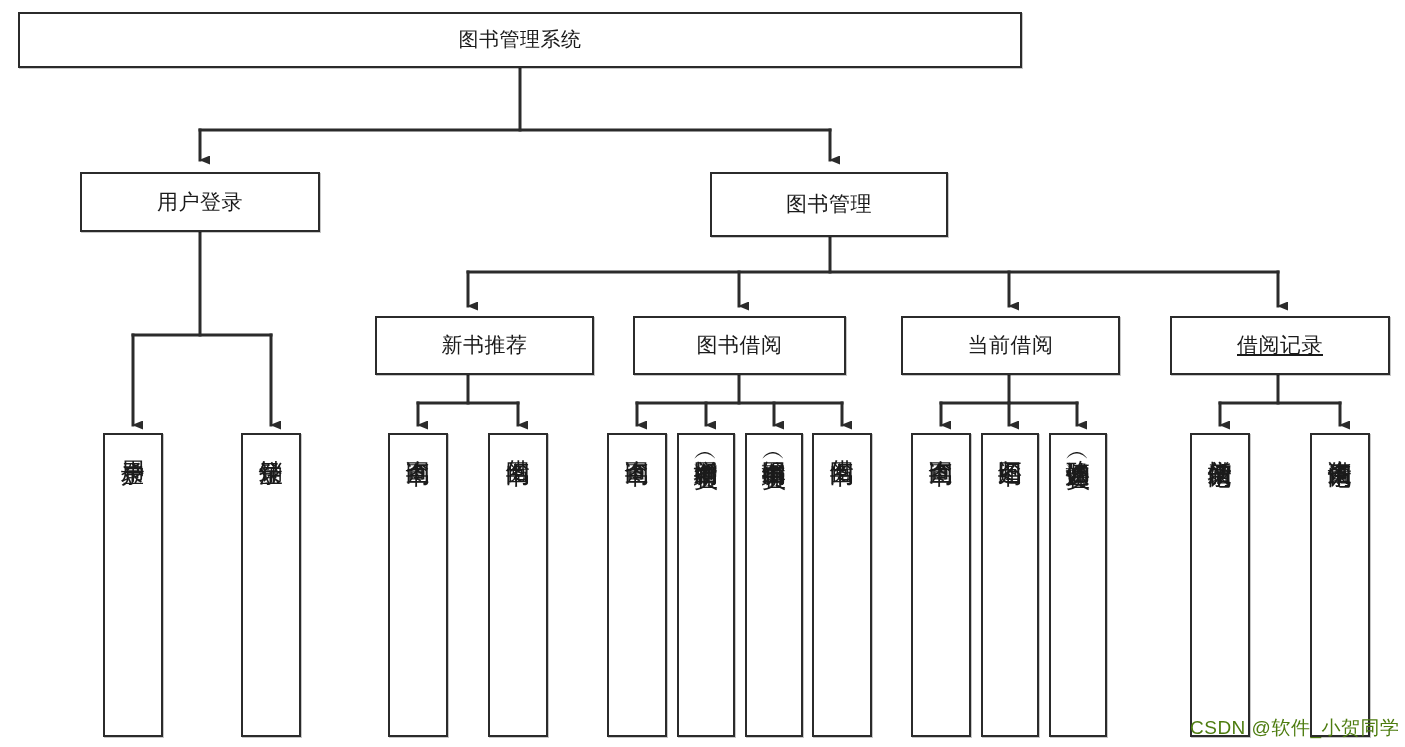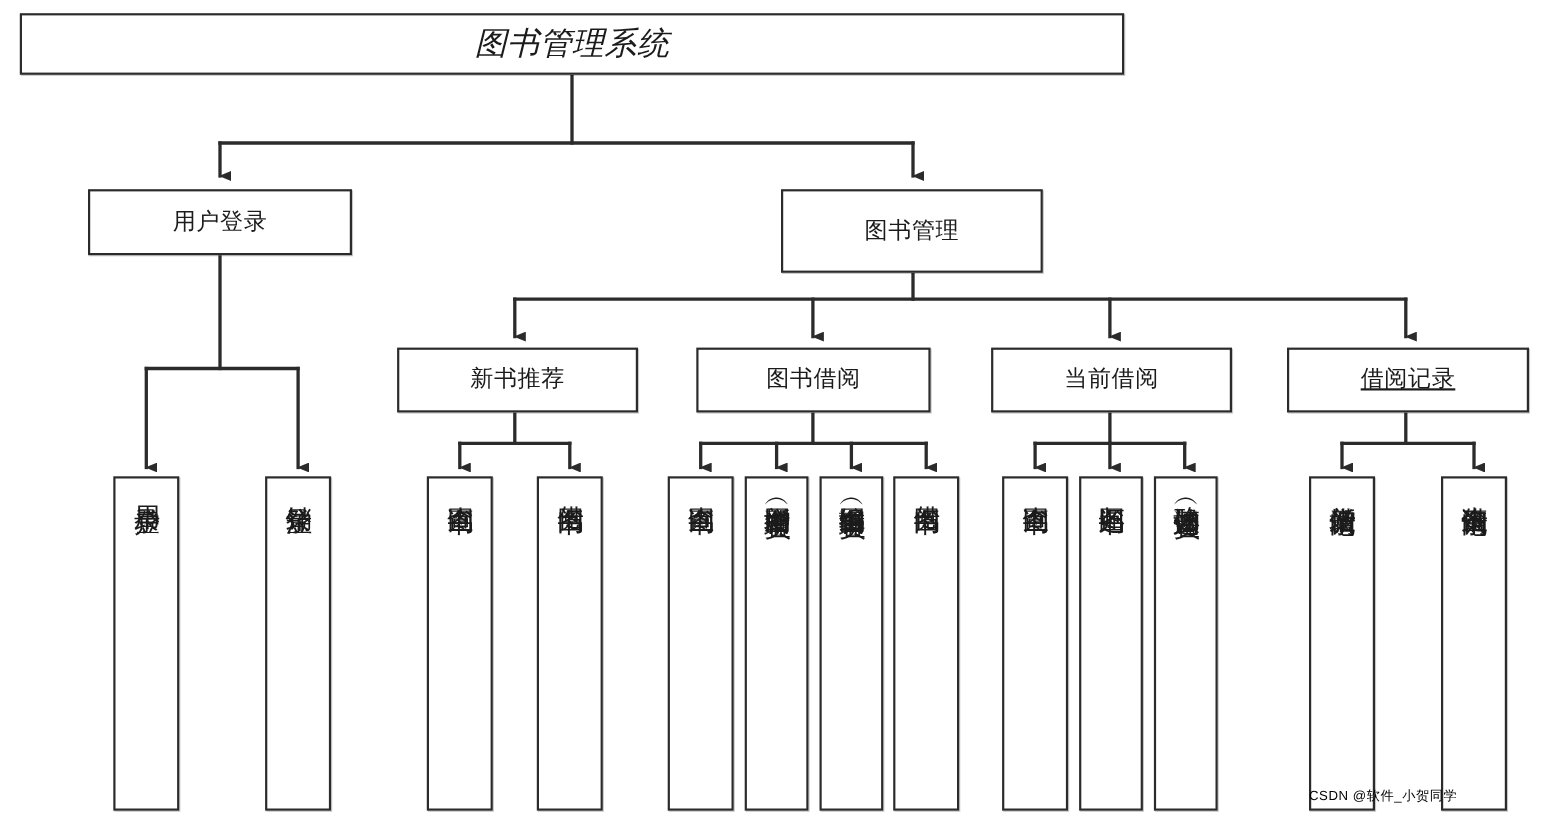--- a/index.html
+++ b/index.html
@@ -42,40 +42,39 @@
     text-align: center;
     line-height: 1.18;
     color: #1b1b1b;
     letter-spacing: 0.5px;
   }
   .node.horizontal .label {
     font-size: 21px;
     writing-mode: horizontal-tb;
   }
   .node.root .label {
-    font-size: 29px;
-    font-style: italic;
+    font-size: 20px;
   }
   .node.vertical {
     align-items: flex-start;
     justify-content: center;
     padding-top: 6px;
   }
   .node.vertical .label {
     writing-mode: vertical-rl;
     text-orientation: upright;
     font-size: 24px;
     line-height: 1.06;
     letter-spacing: 1px;
     white-space: nowrap;
   }
   .watermark {
     position: absolute;
-    color: #000000;
-    font-size: 12px;
+    color: #4d7c0f;
+    font-size: 19px;
     letter-spacing: 0.5px;
     white-space: nowrap;
     user-select: none;
   }
 </style>
 </head>
 <body>
 
 <div id="diagram-root">
 
@@ -129,25 +128,25 @@
     </g>
   </svg>
 
   <div class="node horizontal root" style="left:18px; top:12px; width:1004px; height:56px;">
     <span class="label">图书管理系统</span>
   </div>
 
   <div class="node horizontal" style="left:80px; top:172px; width:240px; height:60px;">
     <span class="label">用户登录</span>
   </div>
-  <div class="node horizontal" style="left:710px; top:172px; width:238px; height:76px;">
+  <div class="node horizontal" style="left:710px; top:172px; width:238px; height:65px;">
     <span class="label">图书管理</span>
   </div>
 
-  <div class="node horizontal" style="left:361px; top:316px; width:219px; height:59px;">
+  <div class="node horizontal" style="left:375px; top:316px; width:219px; height:59px;">
     <span class="label">新书推荐</span>
   </div>
   <div class="node horizontal" style="left:901px; top:316px; width:219px; height:59px;">
     <span class="label">当前借阅</span>
   </div>
   <div class="node horizontal" style="left:633px; top:316px; width:213px; height:59px;">
     <span class="label">图书借阅</span>
   </div>
   <div class="node horizontal" style="left:1170px; top:316px; width:220px; height:59px;text-decoration:underline;">
     <span class="label">借阅记录</span>

